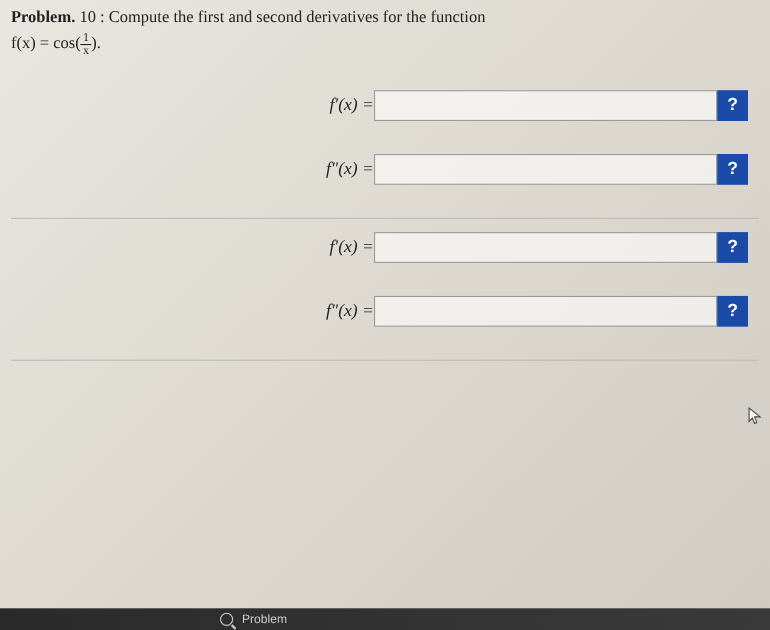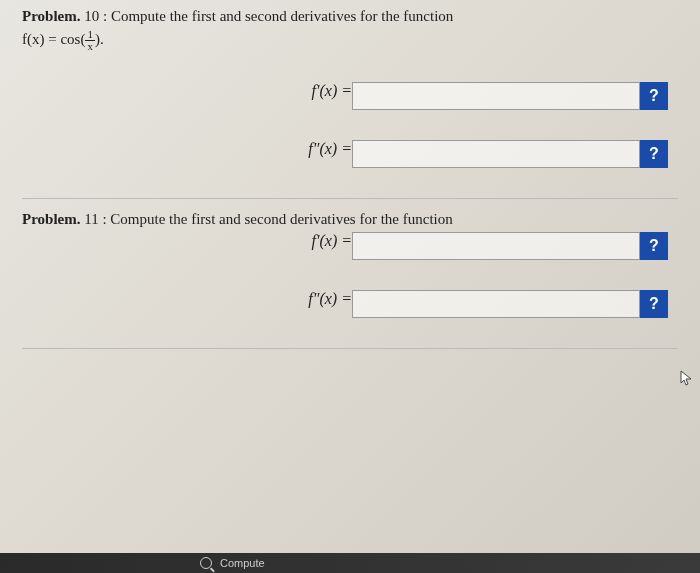--- a/index.html
+++ b/index.html
@@ -9,21 +9,21 @@
     }
     body {
       width: 700px;
       height: 573px;
       font-family: Georgia, 'Times New Roman', serif;
       background: linear-gradient(135deg, #e8e6e0 0%, #ddd9d0 50%, #d0ccc3 100%);
       position: relative;
       overflow: hidden;
     }
     .content {
-      padding: 8px 22px;
+      padding: 8px 10px;
     }
     .problem-block {
       margin-bottom: 20px;
     }
     .problem-header {
       font-size: 15px;
       color: #222;
       margin-bottom: 4px;
     }
     .problem-header .label {
@@ -33,20 +33,21 @@
       font-size: 15px;
       color: #222;
       margin-bottom: 30px;
     }
     .answer-rows {
       padding-left: 150px;
       padding-right: 10px;
     }
     .answer-row {
       display: flex;
+      align-items: center;
       margin-bottom: 30px;
       gap: 0;
     }
     .deriv-label {
       font-style: italic;
       font-size: 16px;
       color: #222;
       width: 180px;
       text-align: right;
       white-space: nowrap;
@@ -162,25 +163,20 @@
         <div class="deriv-label">f″(x) =</div>
         <input class="answer-input" type="text" style="">
         <button class="help-button">?</button>
       </div>
     </div>
   </div>
 
   <div class="divider"></div>
 
   <div class="problem-block">
-    <div class="problem-header">
-      <span class="label">Problem.</span>
-      <span>11 :</span>
-      <span>Compute the first and second derivatives for the function</span>
-    </div>
     <div class="answer-rows">
       <div class="answer-row">
         <div class="deriv-label">f′(x) =</div>
         <input class="answer-input" type="text" style="">
         <button class="help-button">?</button>
       </div>
       <div class="answer-row">
         <div class="deriv-label">f″(x) =</div>
         <input class="answer-input" type="text" style="">
         <button class="help-button">?</button>
@@ -190,14 +186,14 @@
 
   <div class="divider"></div>
 </div>
 
 <svg class="cursor-icon" viewBox="0 0 14 18">
   <path d="M1 1 L1 13 L4 10 L6 15 L8 14 L6 9 L11 9 Z" fill="#fff" stroke="#444" stroke-width="1"></path>
 </svg>
 
 <div class="bottom-bar">
   <span class="search-icon"></span>
-  <span class="search-text">Compute</span>
+  <span class="search-text">Problem</span>
 </div>
 
 </body></html>

